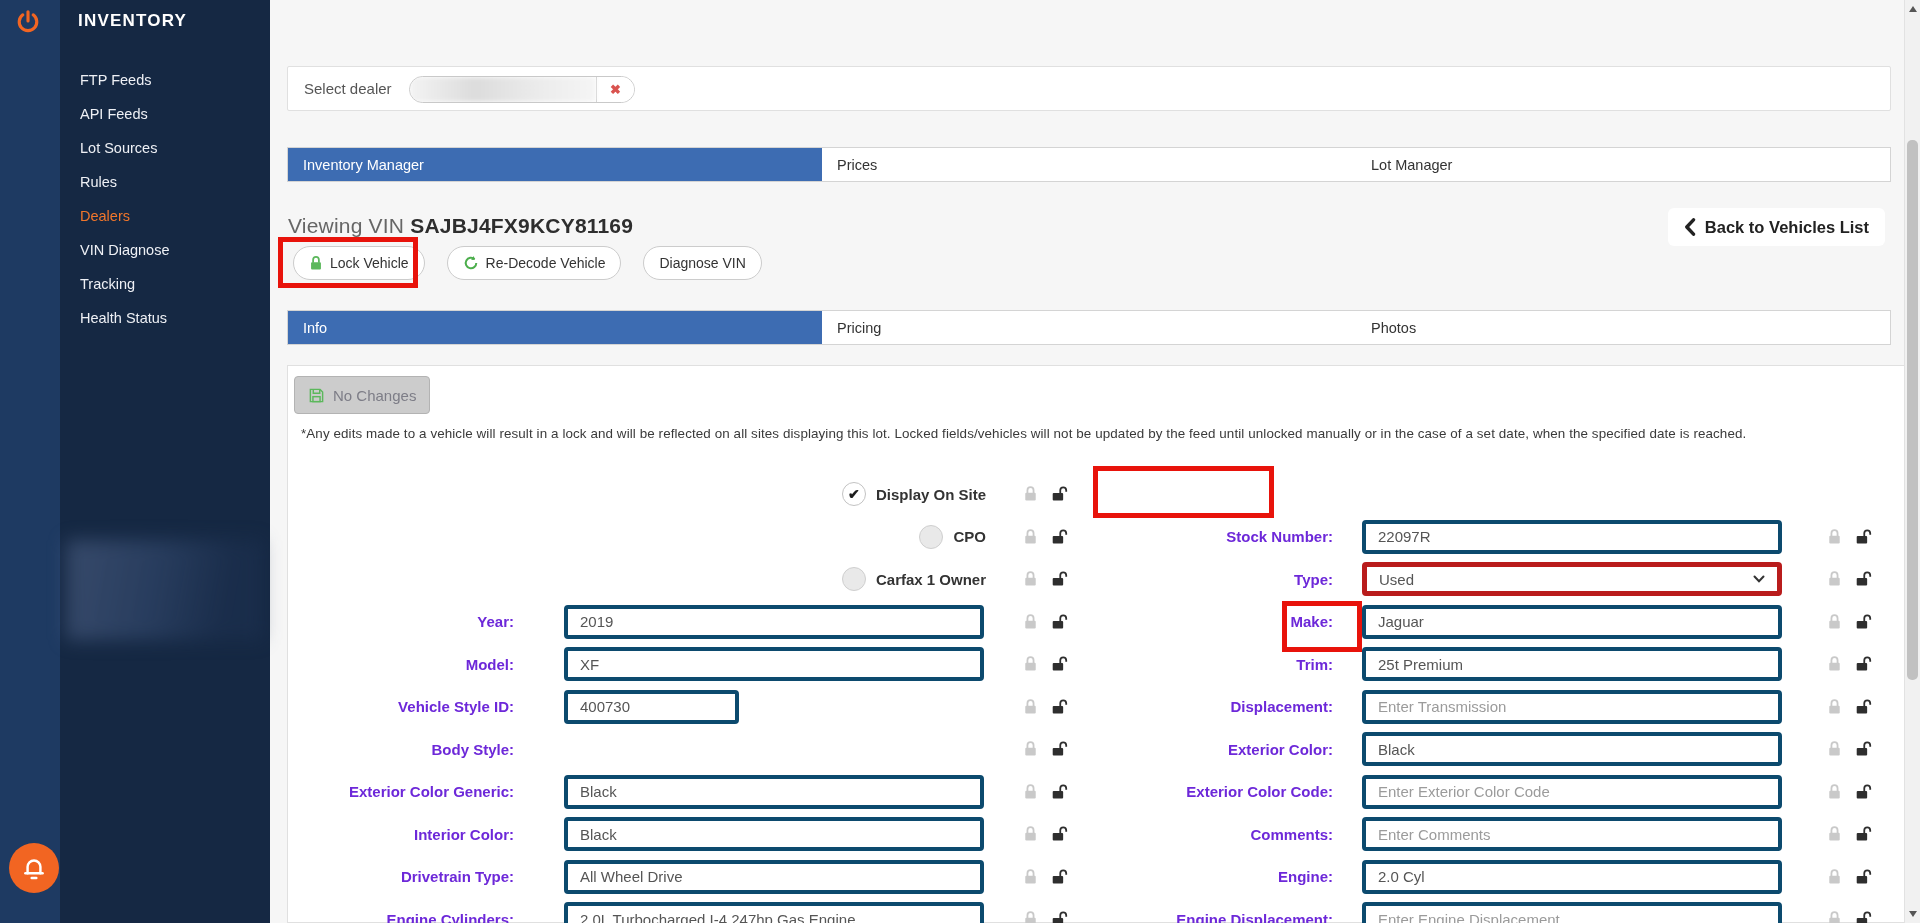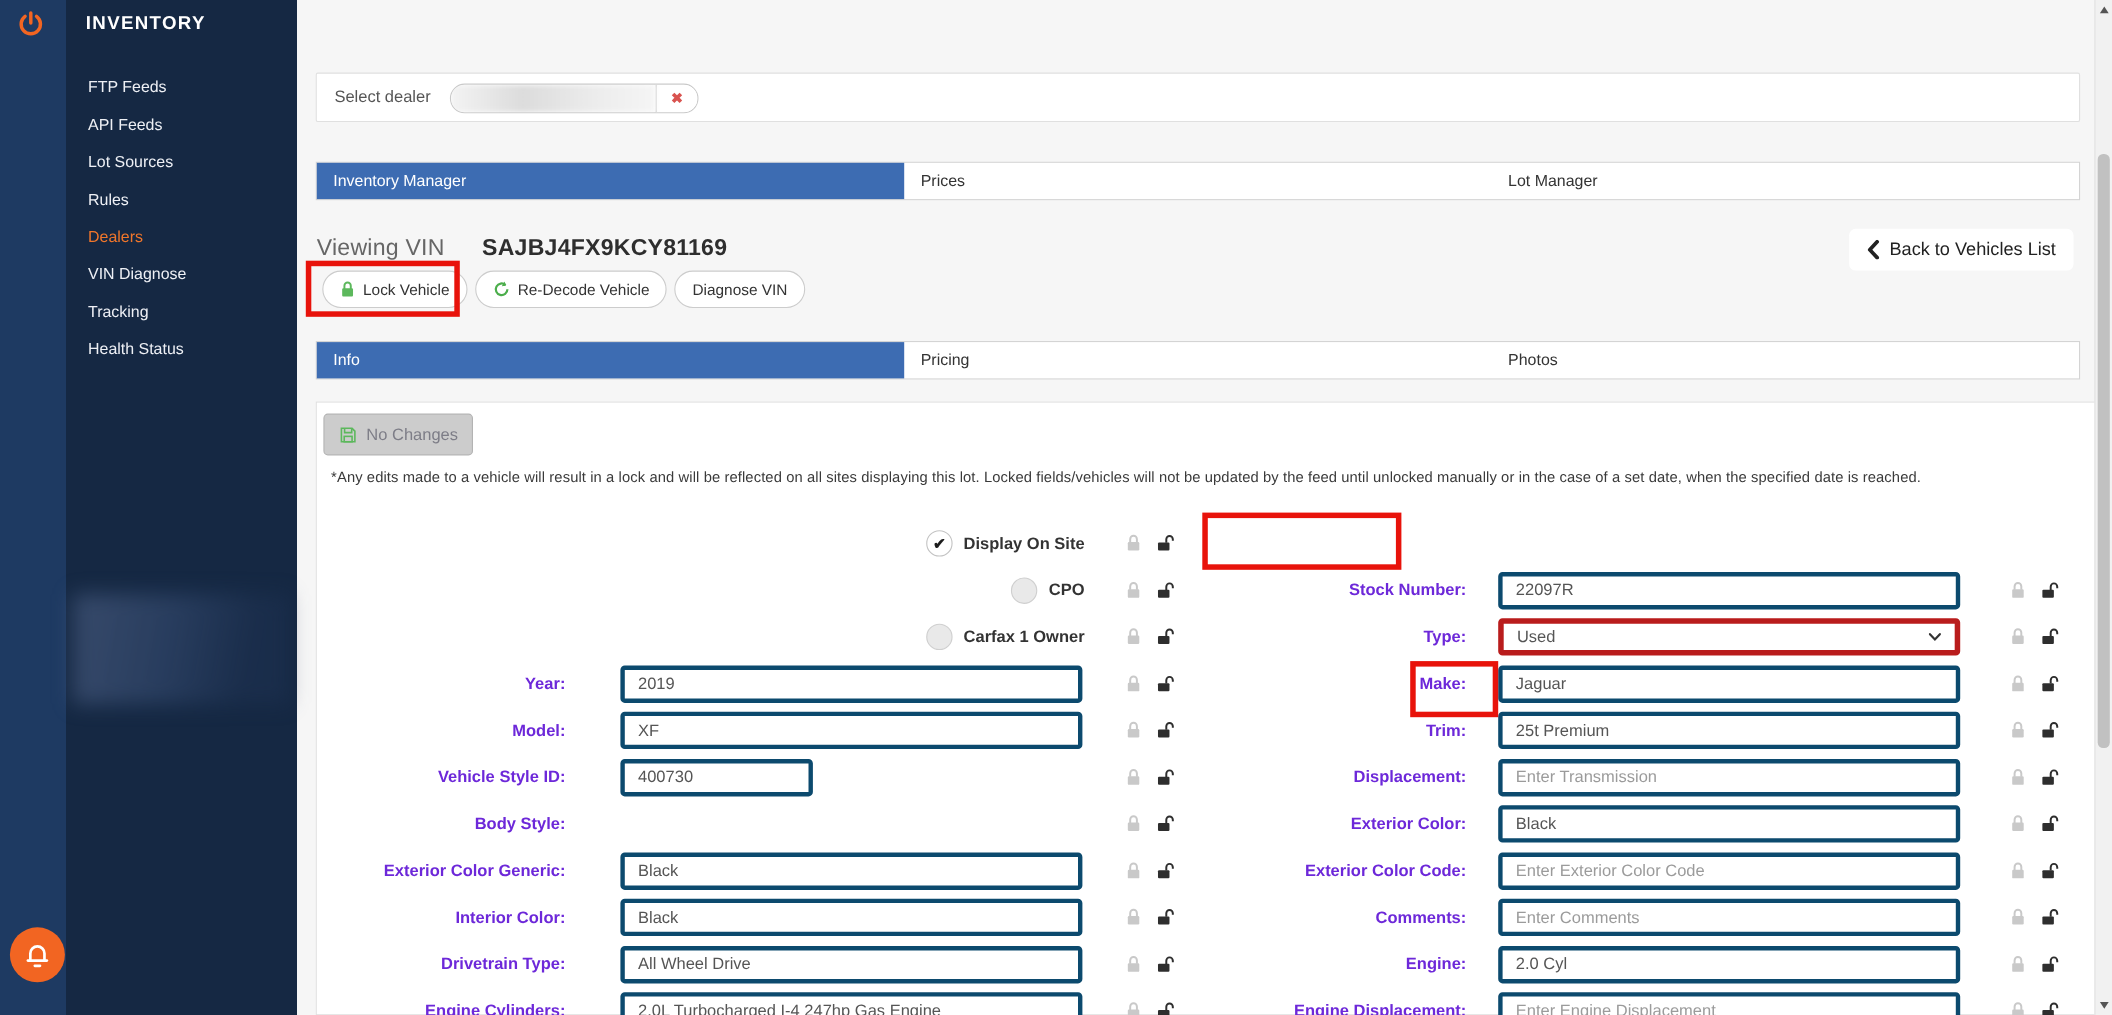--- a/index.html
+++ b/index.html
@@ -38,26 +38,26 @@
   .pill-x { flex:1; display:flex; align-items:center; justify-content:center; border-left:1px solid #c9c9c9;
             color:#d9534f; font-weight:bold; font-size:13px; background:#fff; cursor:pointer; }
 
   .tabbar { position:absolute; left:0; width:1604px; height:35px; background:#fff; border:1px solid #d4d4d4; display:flex; }
   .tabbar.main-tabs { top:147px; }
   .tabbar.sub-tabs  { top:310px; }
   .tab { flex:1; display:flex; align-items:center; padding-left:15px; font-size:14.5px; color:#333; cursor:pointer; }
   .tab.active { background:#3d6cb2; color:#fff; }
 
   .vin-heading { position:absolute; left:1px; top:214px; font-size:21px; color:#666; letter-spacing:.2px; }
-  .vin-heading b { color:#2e2e2e;margin-left:28px; }
+  .vin-heading b { color:#2e2e2e; }
   .back-btn { position:absolute; right:6px; top:208px; height:38px; background:#fff; border-radius:6px;
-              display:flex; align-items:center; gap:9px; padding:0 16px; font-size:16.5px; font-weight:normal;
+              display:flex; align-items:center; gap:9px; padding:0 16px; font-size:16.5px; font-weight:bold;
               color:#222; cursor:pointer; }
 
-  .action-row { position:absolute; left:6px; top:246px; display:flex; gap:7px; }
+  .action-row { position:absolute; left:6px; top:246px; display:flex; gap:22px; }
   .pill-btn { height:34px; background:#fff; border:1px solid #ccc; border-radius:17px; display:flex;
               align-items:center; gap:7px; padding:0 15px; font-size:14px; color:#333; cursor:pointer; }
 
   .panel { position:absolute; left:0; top:365px; width:1912px; height:558px; background:#fff; border:1px solid #e0e0e0; }
   .save-btn { position:absolute; left:6px; top:10px; height:38px; background:#cccccc; border:1px solid #b3b3b3;
               border-radius:4px; display:flex; align-items:center; gap:8px; padding:0 13px;
               font-size:15px; color:#7d7d87; cursor:default; }
   .notice { position:absolute; left:13px; top:60px; width:1580px; font-size:13.4px; color:#3a3a3a; letter-spacing:.1px; }
 
   .rows { position:absolute; left:16px; top:107px; width:1574px; }

